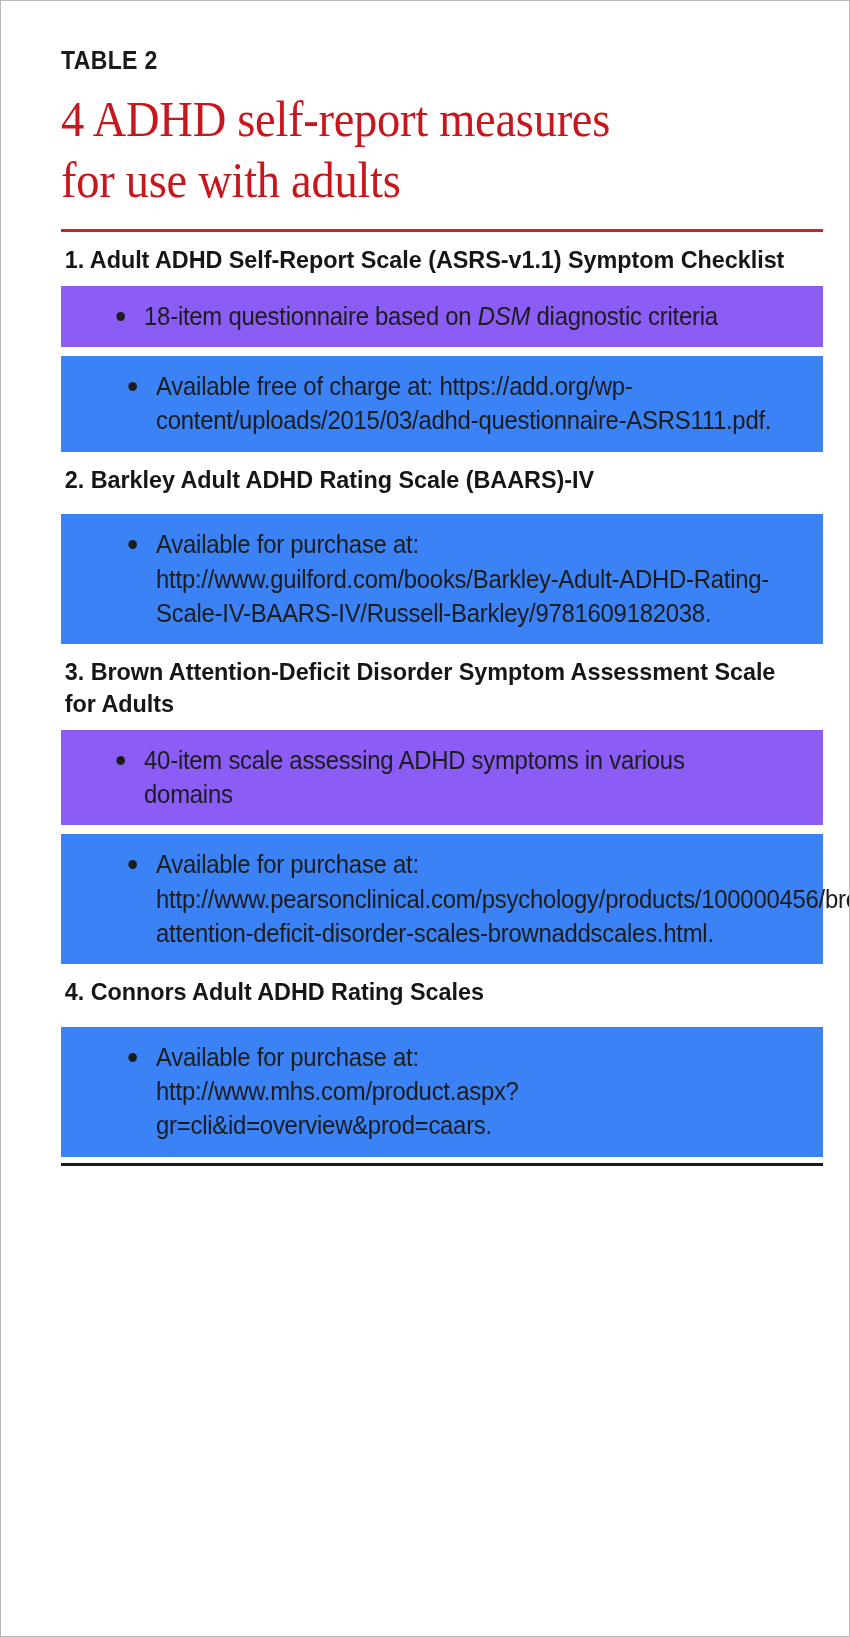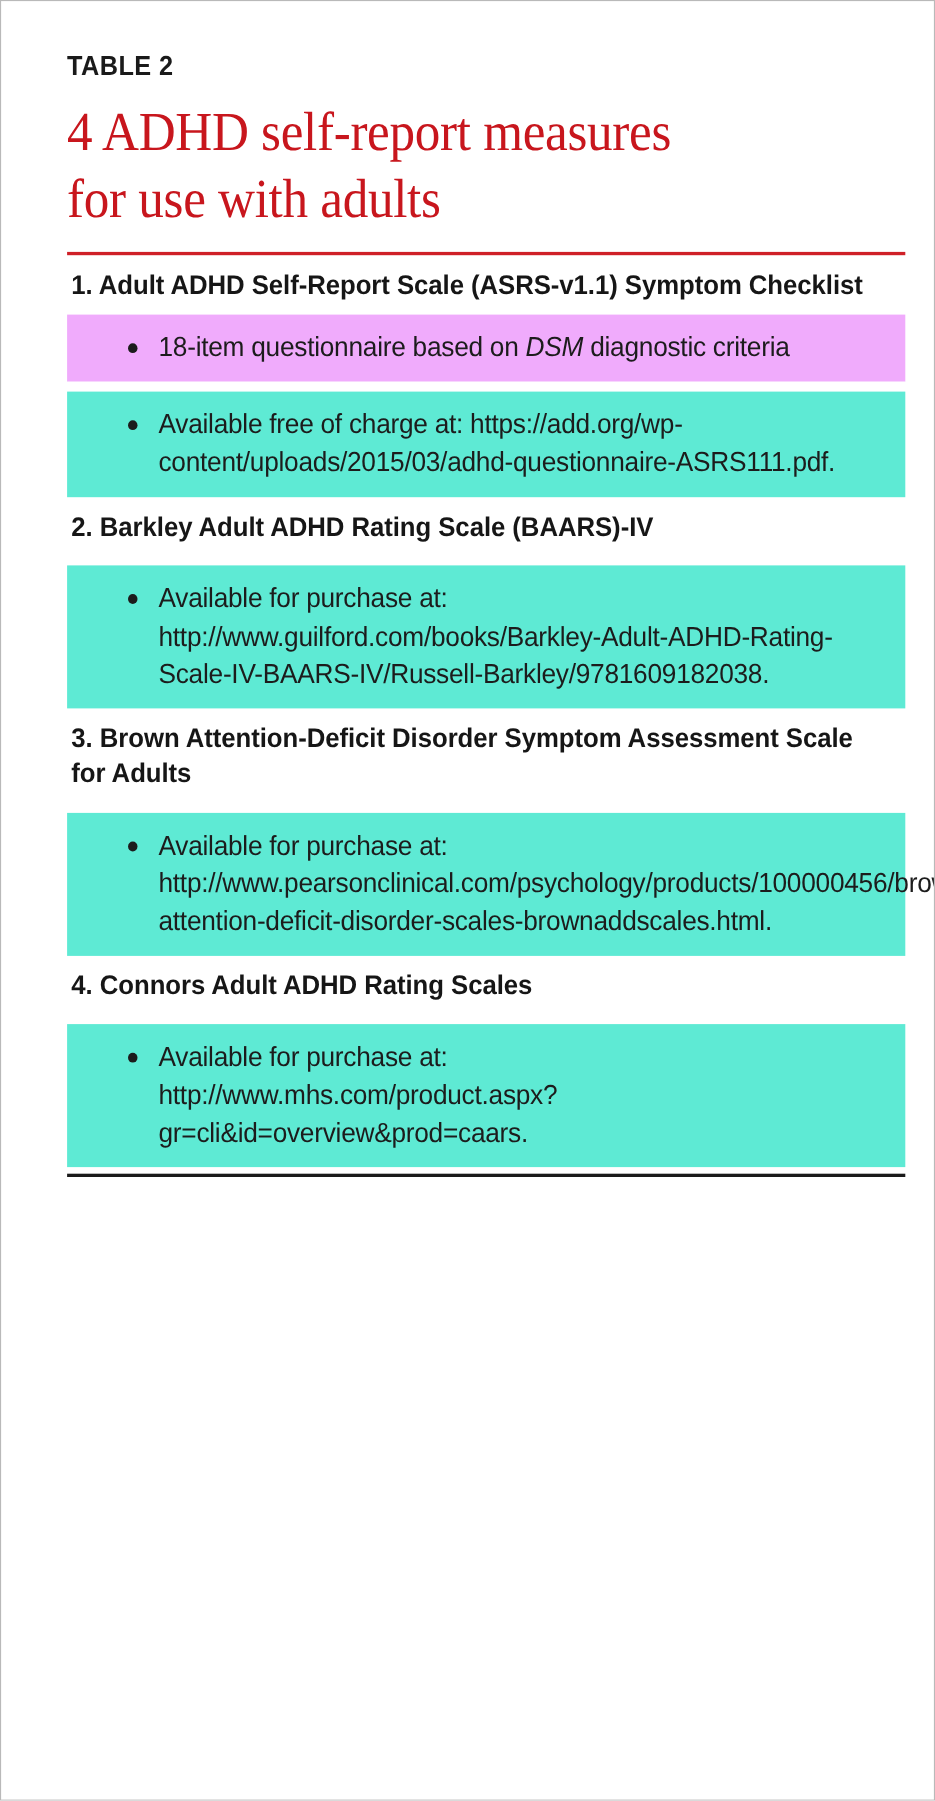--- a/index.html
+++ b/index.html
@@ -76,22 +76,22 @@
     transform: scaleX(0.955);
     transform-origin: left top;
   }
 
   .bullet-row {
     display: block;
     padding: 13px 18px 14px 0;
     box-sizing: border-box;
     width: 762px;
   }
-  .bullet-row.shade-dark  { background: #f0abfc; }
-  .bullet-row.shade-light { background: #5eead4; }
+  .bullet-row.shade-dark  { background: #8b5cf6; }
+  .bullet-row.shade-light { background: #3b82f6; padding-left: 12px; }
 
   .bullet-row .li {
     position: relative;
     padding-left: 87px;
     font-family: "Liberation Sans", sans-serif;
     font-size: 25px;
     line-height: 1.37;
     color: #1c1c1c;
     letter-spacing: -0.25px;
     transform: scaleX(0.955);
@@ -143,20 +143,23 @@
         <div class="gap"></div>
         <div class="bullet-row shade-light">
           <div class="li"><span class="dot"></span><span>Available free of charge at: https://add.org/wp-content/uploads/2015/03/adhd-questionnaire-ASRS111.pdf.</span></div>
         </div>
         <div class="section-heading">2. Barkley Adult ADHD Rating Scale (BAARS)-IV</div>
         <div class="gap"></div>
         <div class="bullet-row shade-light">
           <div class="li"><span class="dot"></span><span>Available for purchase at: http://www.guilford.com/books/Barkley-Adult-ADHD-Rating-Scale-IV-BAARS-IV/Russell-Barkley/9781609182038.</span></div>
         </div>
         <div class="section-heading">3. Brown Attention-Deficit Disorder Symptom Assessment Scale for Adults</div>
+        <div class="bullet-row shade-dark">
+          <div class="li"><span class="dot"></span><span>40-item scale assessing ADHD symptoms in various domains</span></div>
+        </div>
         <div class="gap"></div>
         <div class="bullet-row shade-light">
           <div class="li"><span class="dot"></span><span>Available for purchase at: http://www.pearsonclinical.com/psychology/products/100000456/brown-attention-deficit-disorder-scales-brownaddscales.html.</span></div>
         </div>
         <div class="section-heading">4. Connors Adult ADHD Rating Scales</div>
         <div class="gap"></div>
         <div class="bullet-row shade-light">
           <div class="li"><span class="dot"></span><span>Available for purchase at: http://www.mhs.com/product.aspx?gr=cli&amp;id=overview&amp;prod=caars.</span></div>
         </div>
       </div>

